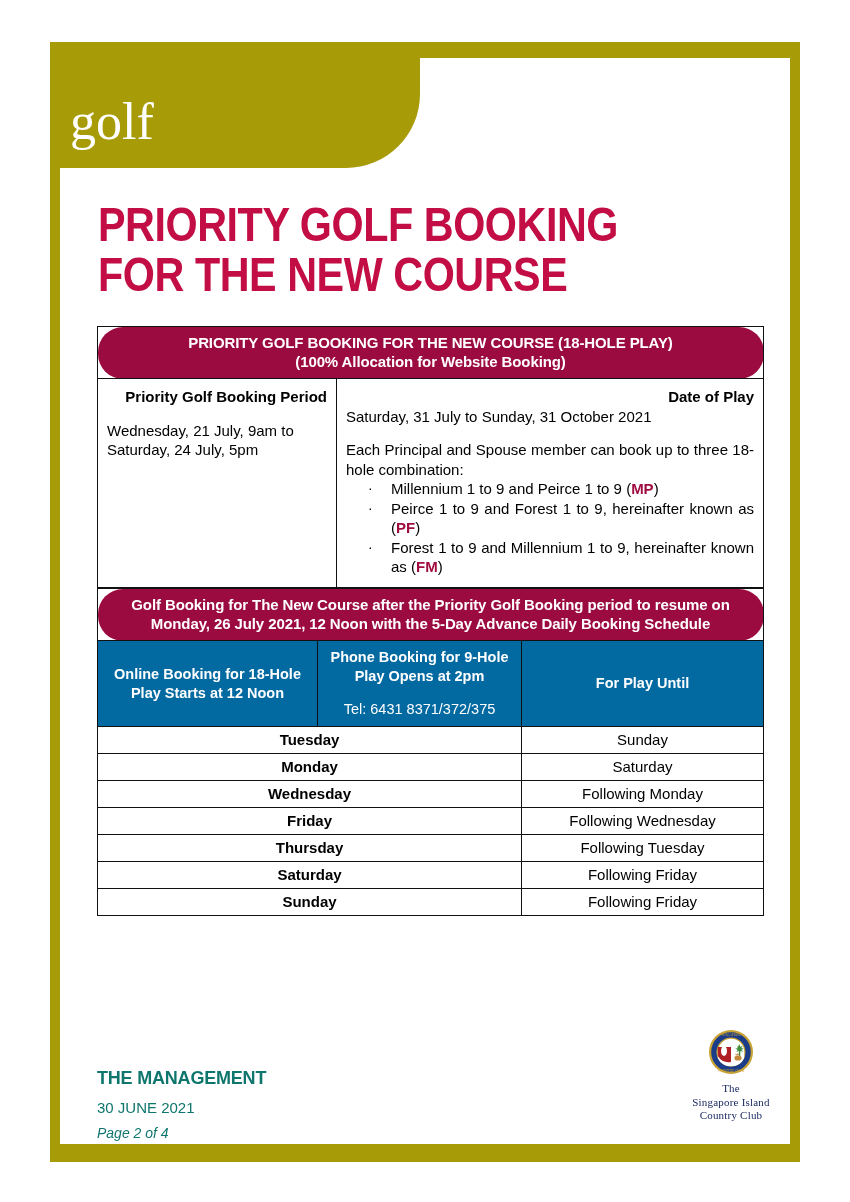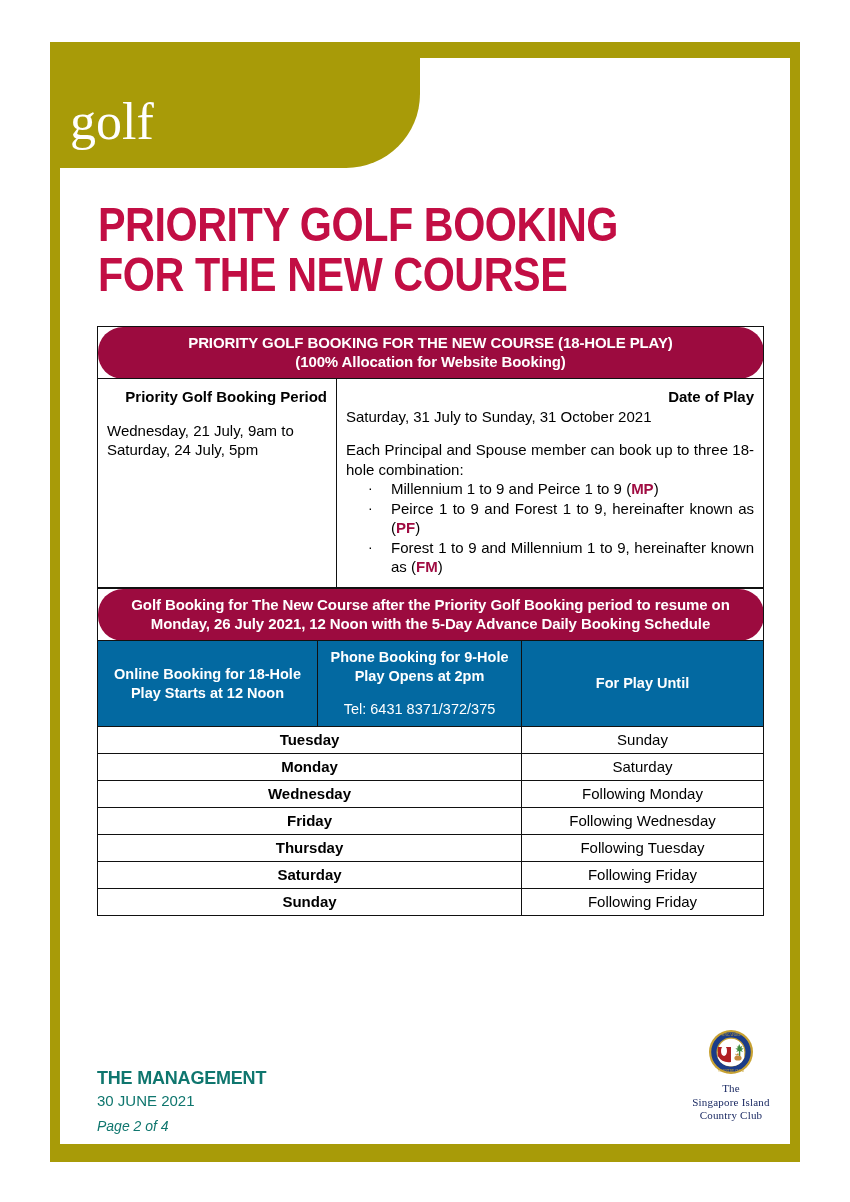--- a/index.html
+++ b/index.html
@@ -181,21 +181,21 @@
   }
   .f-mgmt {
     font-weight: bold;
     font-size: 18px;
     line-height: 21px;
     letter-spacing: -0.2px;
   }
   .f-date {
     font-size: 15px;
     line-height: 19px;
-    margin-top: 2px;
+    margin-top: 9px;
   }
   .f-page {
     font-style: italic;
     font-size: 14px;
     line-height: 18px;
     margin-top: 7px;
   }
 
   .club-logo {
     position: absolute;

